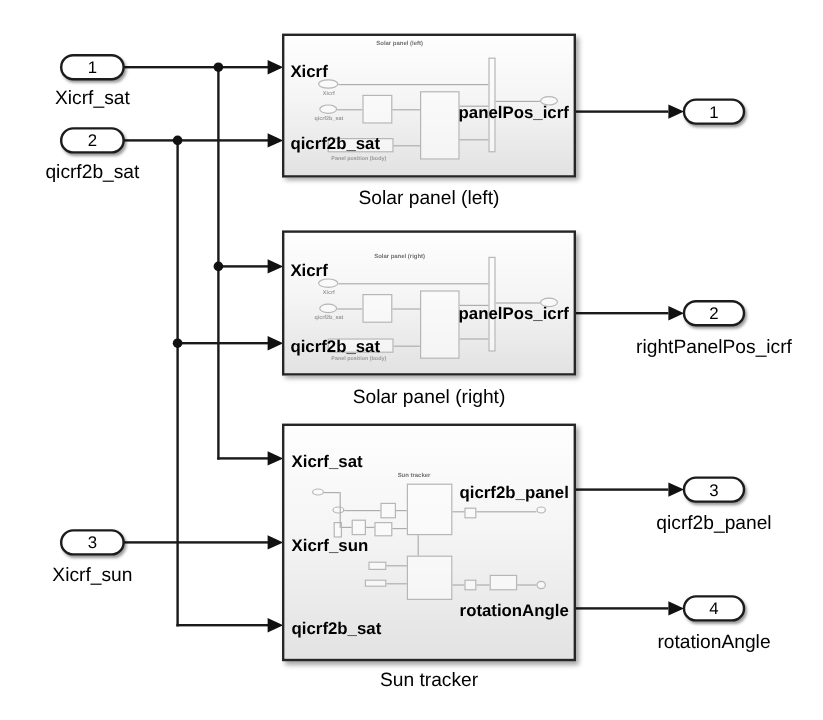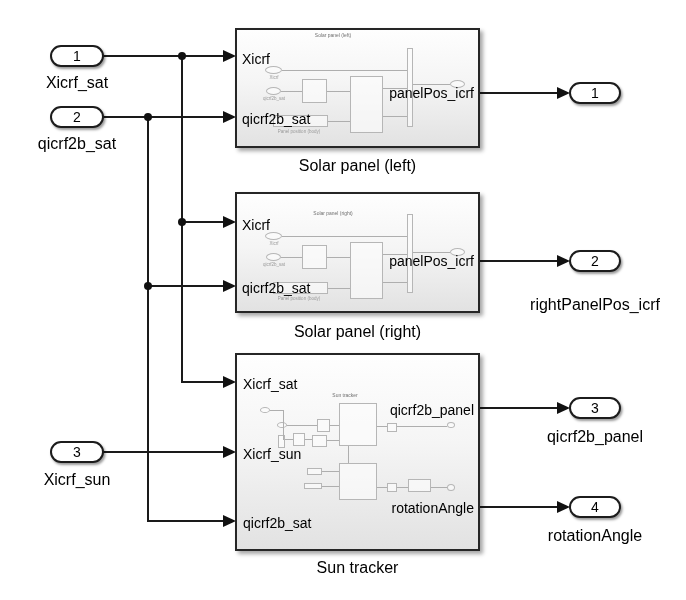--- a/index.html
+++ b/index.html
@@ -15,21 +15,21 @@
          border-bottom:6px solid transparent;border-left:13px solid #111;}
   
   .port{position:absolute;box-sizing:border-box;width:54px;height:22px;background:#fff;
         border:2px solid #1c1c1c;border-radius:11px;text-align:center;line-height:18px;
         font-size:14px;box-shadow:1.5px 2px 2.5px rgba(0,0,0,0.4);}
   .port.out{width:52px;}
   .port-label{position:absolute;width:160px;text-align:center;font-size:16px;white-space:nowrap;}
   
   .block{position:absolute;box-sizing:border-box;width:245px;border:2px solid #262626;
          background:linear-gradient(180deg,#fefefe 0%,#f5f5f5 45%,#e2e2e2 100%);
-         box-shadow:2.5px 3px 4px rgba(0,0,0,0.35);}
+         box-shadow:2.5px 3px 4px rgba(0,0,0,0.35);font-weight:bold;}
   .block-name{position:absolute;width:245px;text-align:center;font-size:16px;white-space:nowrap;}
   .blabel{position:absolute;font-size:14px;white-space:nowrap;}
   .blabel.r{text-align:right;}
   
   .pv{position:absolute;box-sizing:border-box;border:1px solid #b6b6b6;background:rgba(252,252,252,0.65);}
   .pv.oval{border-radius:50%;}
   .pv-lh{position:absolute;height:1px;background:#aeaeae;}
   .pv-lv{position:absolute;width:1px;background:#aeaeae;}
   .pv-title{position:absolute;font-size:9px;color:#6f6f6f;white-space:nowrap;
             transform:translateX(-50%) scale(0.55);transform-origin:center top;}
@@ -78,21 +78,21 @@
 
   <div class="port" style="left:50px;top:106px;">2</div>
   <div class="port-label" style="left:-3px;top:135px;">qicrf2b_sat</div>
 
   <div class="port" style="left:50px;top:441px;">3</div>
   <div class="port-label" style="left:-3px;top:471px;">Xicrf_sun</div>
 
   <div class="port out" style="left:569px;top:82px;">1</div>
 
   <div class="port out" style="left:569px;top:250px;">2</div>
-  <div class="port-label" style="left:515px;top:296px;">rightPanelPos_icrf</div>
+  <div class="port-label" style="left:515px;top:281px;">rightPanelPos_icrf</div>
 
   <div class="port out" style="left:569px;top:397px;">3</div>
   <div class="port-label" style="left:515px;top:428px;">qicrf2b_panel</div>
 
   <div class="port out" style="left:569px;top:496px;">4</div>
   <div class="port-label" style="left:515px;top:527px;">rotationAngle</div>
 
   <div class="block" style="left:235px;top:28px;height:120px;">
     <div class="pv-title" style="left:96px;top:3px;">Solar panel (left)</div>
 

